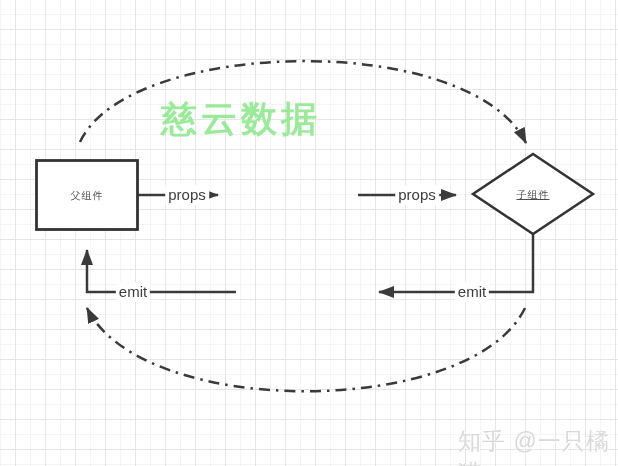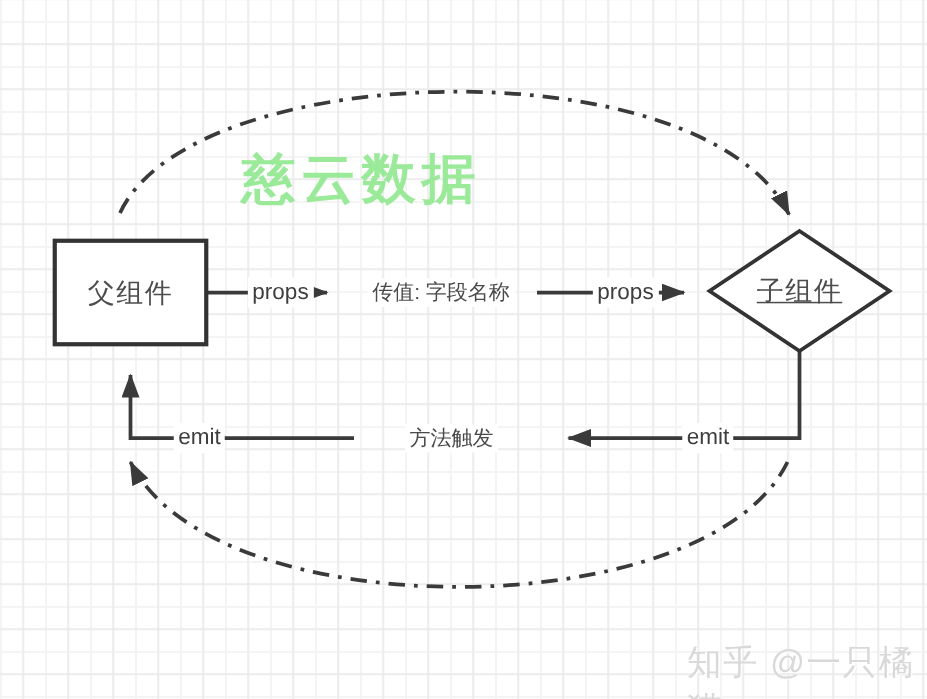--- a/index.html
+++ b/index.html
@@ -25,21 +25,21 @@
     color:#4a4a4a;
     font-size:14px;
     line-height:1.2;
   }
   .edge-lbl{
     background:#ffffff;
     padding:1px 3px;
     font-size:15px;
     color:#3d3d3d;
   }
-  .node-lbl{font-size:18px;color:#4d4d4d;letter-spacing:1px;}
+  .node-lbl{font-size:10px;color:#4d4d4d;letter-spacing:1px;}
   .cjk-lbl{background:#ffffff;padding:1px 3px;font-size:14px;color:#4a4a4a;}
   .wm-center{
     position:absolute;left:161px;top:95px;
     font-size:36px;font-weight:bold;letter-spacing:4px;
     color:#90e890;opacity:0.9;font-family:Liberation Serif, serif;
   }
   .wm-corner{
     position:absolute;left:458px;top:426px;
     font-size:23px;letter-spacing:1px;
     color:#d9d9d9;
@@ -68,23 +68,21 @@
 
     <rect x="36.5" y="160.5" width="101" height="69" fill="#ffffff" stroke="#333333" stroke-width="2.8"></rect>
 
     <polygon points="533,154 593,194 533,234 473,194" fill="#ffffff" stroke="#333333" stroke-width="2.5"></polygon>
   </svg>
 
   <div class="lbl node-lbl" style="left:87px;top:196px;">父组件</div>
   <div class="lbl node-lbl" style="left:533px;top:195px;text-decoration:underline;">子组件</div>
 
   <div class="lbl edge-lbl" style="left:187px;top:195px;">props</div>
-  <div class="lbl cjk-lbl" style="left:294px;top:195px;">传值: 字段名称</div>
   <div class="lbl edge-lbl" style="left:417px;top:195px;">props</div>
 
   <div class="lbl edge-lbl" style="left:472px;top:292px;">emit</div>
-  <div class="lbl cjk-lbl" style="left:301px;top:292px;">方法触发</div>
   <div class="lbl edge-lbl" style="left:133px;top:292px;">emit</div>
 
   <div class="wm-center">慈云数据</div>
   <div class="wm-corner">知乎 @一只橘猫</div>
 
 </div>
 
 </body></html>

